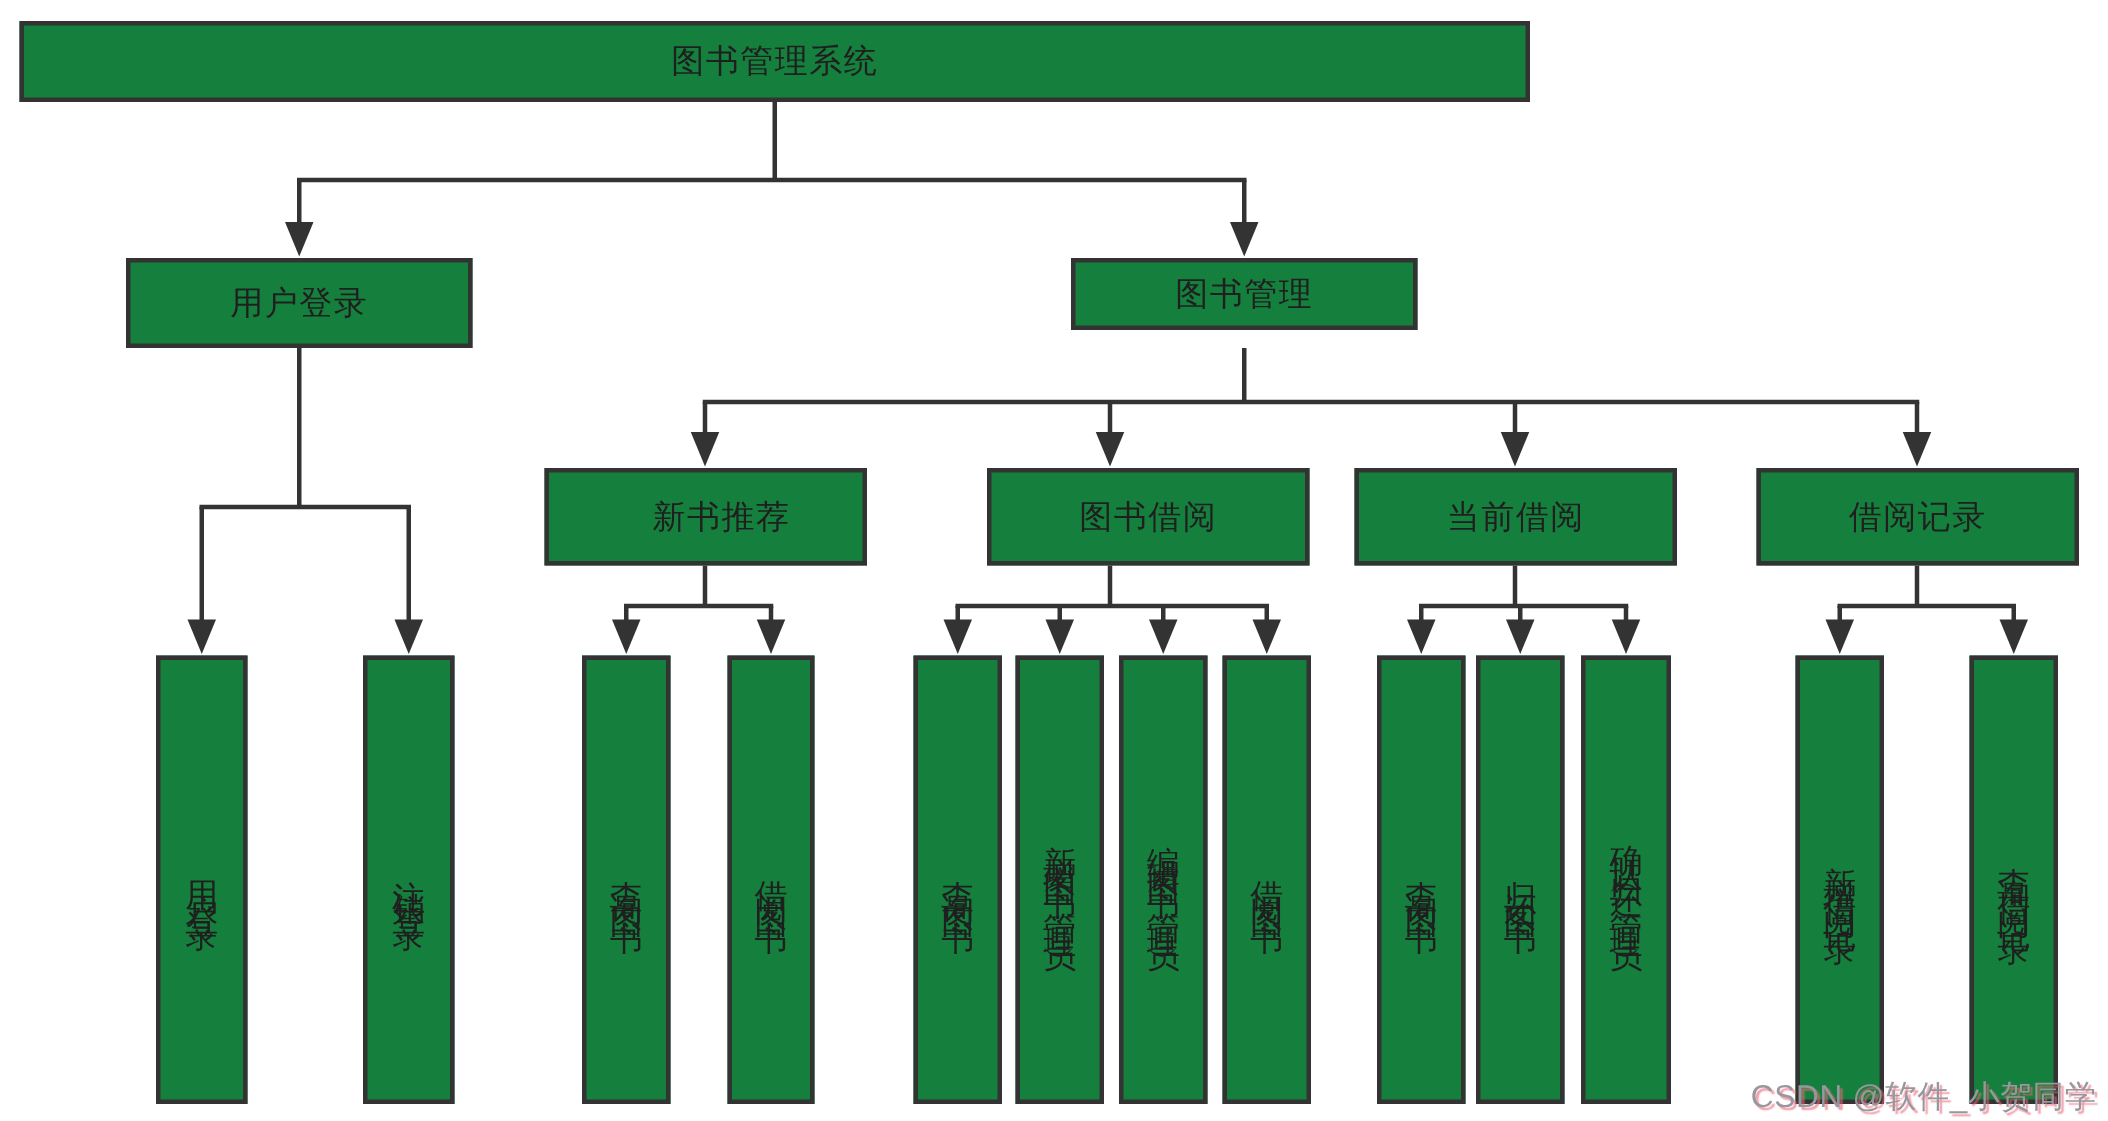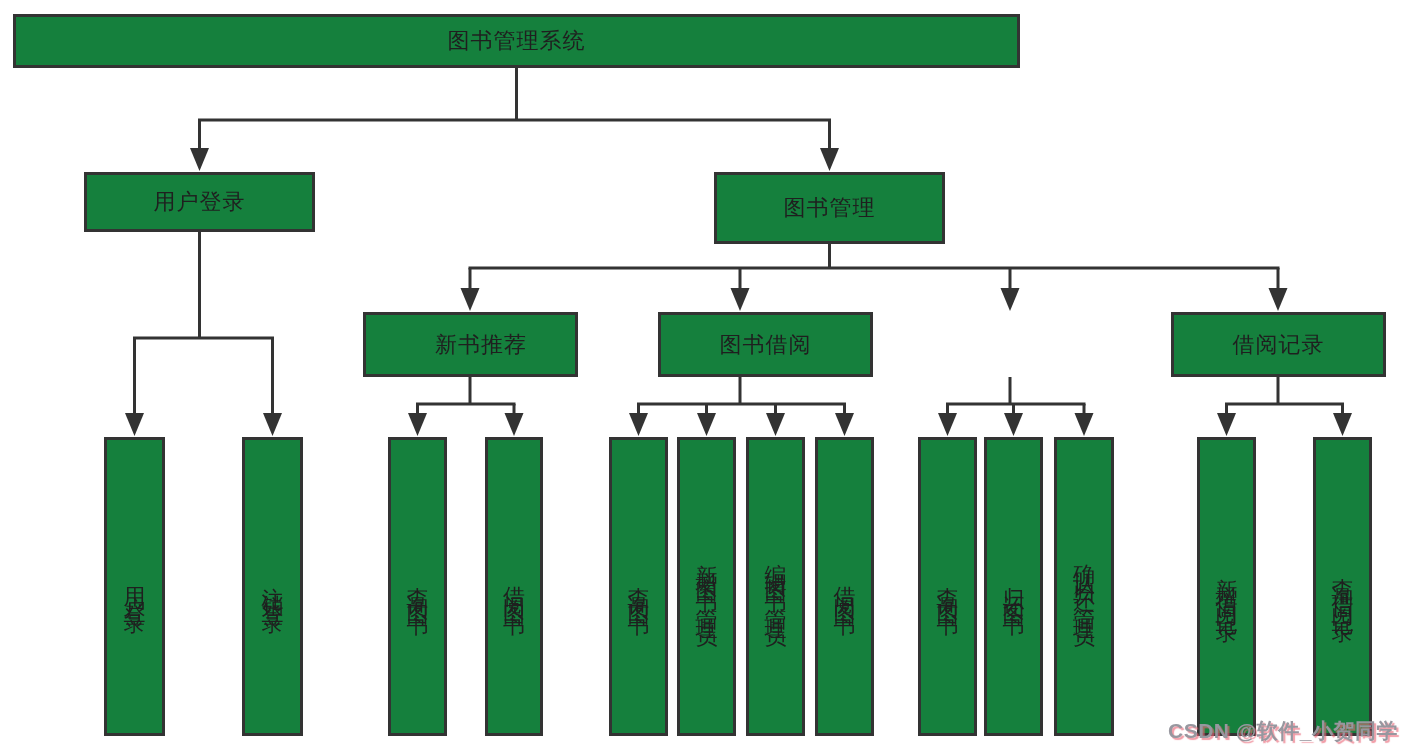--- a/index.html
+++ b/index.html
@@ -50,21 +50,20 @@
   .watermark {
     position: absolute;
     top: 717px;
     right: 7px;
     z-index: 3;
     font-size: 21px;
     letter-spacing: 0.5px;
     color: #97979f;
     text-shadow: 2px 2px 1px rgba(234, 102, 119, 0.65);
     white-space: nowrap;
-    font-weight: bold;
   }
 </style>
 </head>
 <body>
 
 <div class="stage">
 
   <svg class="connectors" width="1405" height="747" viewBox="0 0 1405 747">
     <g stroke="#333333" stroke-width="3" fill="none">
 
@@ -134,30 +133,33 @@
     </g>
   </svg>
 
   <div class="node h-node" style="left:13px; top:14px; width:1007px; height:54px;">
     <span>图书管理系统</span>
   </div>
 
   <div class="node h-node" style="left:84px; top:172px; width:231px; height:60px;">
     <span>用户登录</span>
   </div>
-  <div class="node h-node" style="left:714px; top:172px; width:231px; height:72px;">
+  <div class="node h-node" style="left:714px; top:172px; width:231px; height:48px;">
     <span>图书管理</span>
   </div>
 
   <div class="node h-node" style="left:363px; top:312px; width:215px; height:65px;padding-left:21px;">
     <span>新书推荐</span>
   </div>
   <div class="node h-node" style="left:633px; top:312px; width:215px; height:65px;margin-left:25px;">
     <span>图书借阅</span>
   </div>
+  <div class="node h-node" style="left:903px; top:312px; width:215px; height:65px;">
+    <span>当前借阅</span>
+  </div>
   <div class="node h-node" style="left:1171px; top:312px; width:215px; height:65px;">
     <span>借阅记录</span>
   </div>
 
   <div class="node leaf" style="left:104px; top:437px; width:61px; height:299px;">
     <span>用户登录</span>
   </div>
   <div class="node leaf" style="left:242px; top:437px; width:61px; height:299px;">
     <span>注销登录</span>
   </div>

